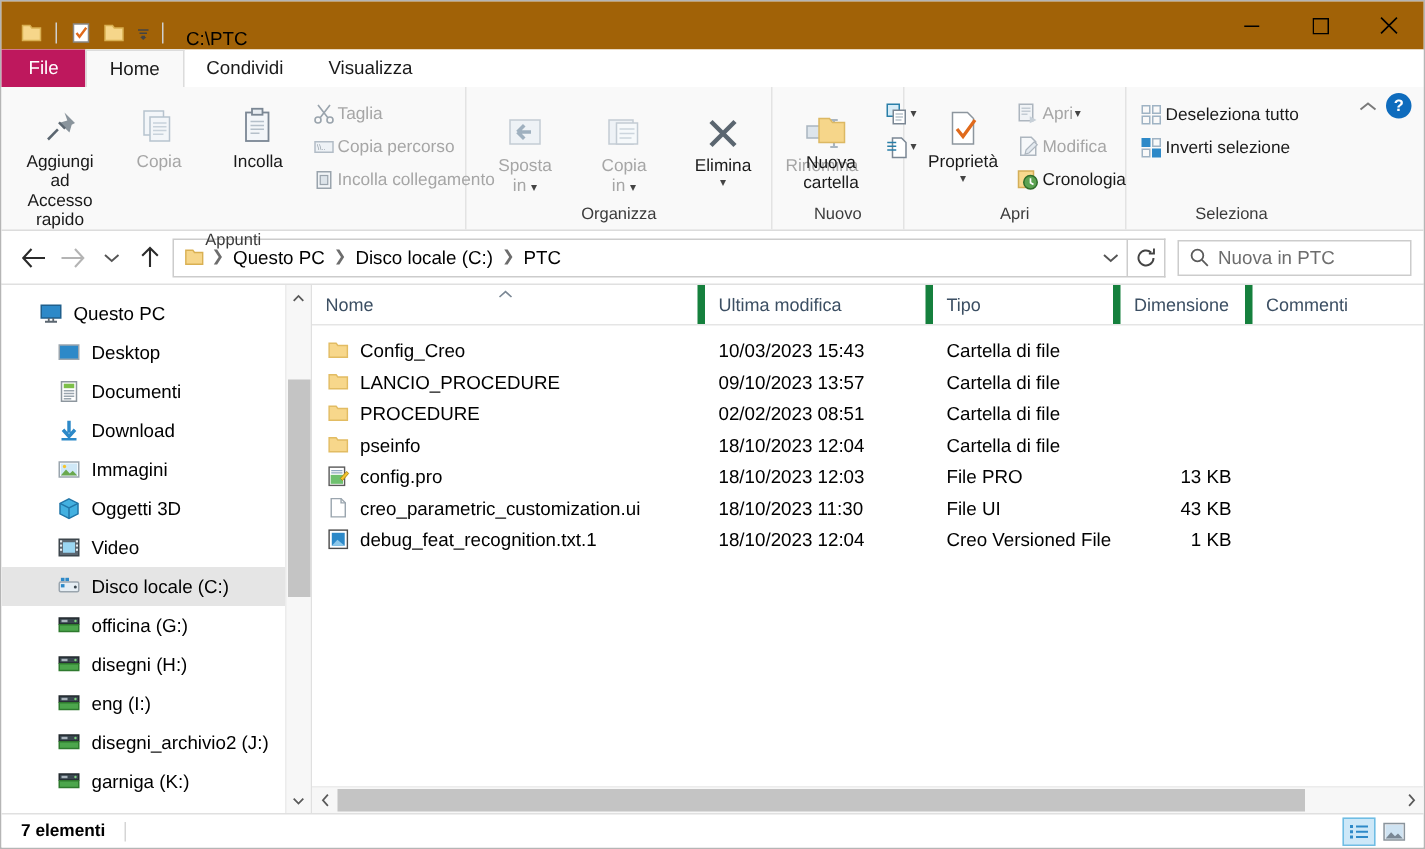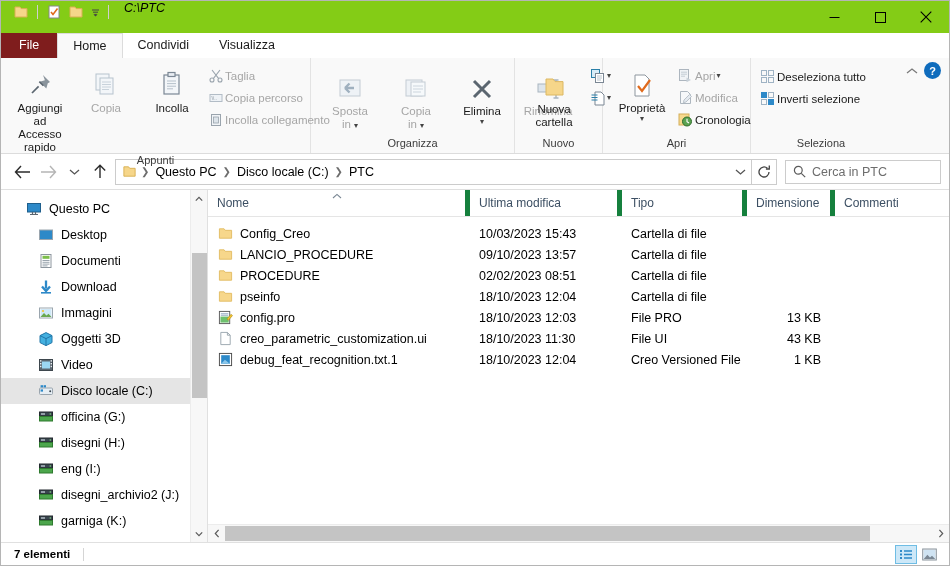--- a/index.html
+++ b/index.html
@@ -6,35 +6,35 @@
   body{
     width:950px;height:566px;overflow:hidden;
     font-family:"Liberation Sans","DejaVu Sans",sans-serif;
     font-size:12px;color:#000;background:#fff;
     -webkit-font-smoothing:antialiased;
   }
   .win{width:950px;height:566px;display:flex;flex-direction:column;background:#fff;
        border:1px solid #b5b5b5;box-sizing:border-box;}
 
   
-  .titlebar{height:32px;display:flex;align-items:flex-start;background:#84cc16;flex:0 0 32px;font-style:italic;}
+  .titlebar{height:32px;display:flex;align-items:flex-end;background:#a16207;flex:0 0 32px;}
   .qat{display:flex;align-items:center;padding-left:9px;gap:0;}
   .qat-btn{width:22px;height:22px;display:flex;align-items:center;justify-content:center;}
   .qat-sep{width:1px;height:14px;background:#cfcfcf;margin:0 5px;}
   .qat-caret{width:16px;height:22px;display:flex;align-items:center;justify-content:center;}
   .title-path{margin-left:10px;font-size:12.5px;color:#000;}
   .wincontrols{margin-left:auto;display:flex;height:32px;}
   .wc{width:46px;height:32px;display:flex;align-items:center;justify-content:center;}
 
   
   .tabrow{height:25px;flex:0 0 25px;display:flex;align-items:flex-end;background:#fff;
           position:relative;}
   .tab{height:25px;line-height:25px;padding:0 15px;font-size:12.5px;color:#1a1a1a;
        box-sizing:border-box;}
-  .tab.file{background:#7f1d1d;color:#fff;padding:0 18px;}
+  .tab.file{background:#be185d;color:#fff;padding:0 18px;}
   .tab.active{background:#f9f9f9;border:1px solid #dcdcdc;border-bottom:none;
               border-top-color:#dcdcdc;}
   .tabrow:after{content:"";position:absolute;left:0;bottom:0;width:950px;height:1px;
                 background:#dcdcdc;z-index:-1;}
 
   
   .ribbon{flex:0 0 96px;height:96px;background:#f9f9f9;border-bottom:1px solid #dcdcdc;
           display:flex;position:relative;box-sizing:border-box;}
   .rgroup{display:flex;flex-direction:column;justify-content:space-between;
           border-right:1px solid #e3e3e3;box-sizing:border-box;height:95px;}
@@ -489,21 +489,21 @@
         </svg>
     </div>
 
     <div class="searchbox">
       <span style="display:flex;align-items:center">
         <svg width="13" height="13" viewBox="0 0 13 13">
             <circle cx="5.3" cy="5.3" r="3.9" fill="none" stroke="#5a5a5a" stroke-width="1.2"></circle>
             <path d="M8.3 8.3L12.2 12.2" stroke="#5a5a5a" stroke-width="1.2"></path>
           </svg>
       </span>
-      <span>Cerca in PTC</span>
+      <span>Nuova in PTC</span>
     </div>
   </div>
 
   <div class="main">
 
     <div class="sidebar">
       <div class="tree">
 
         <div class="titem">
           <span class="ico">

